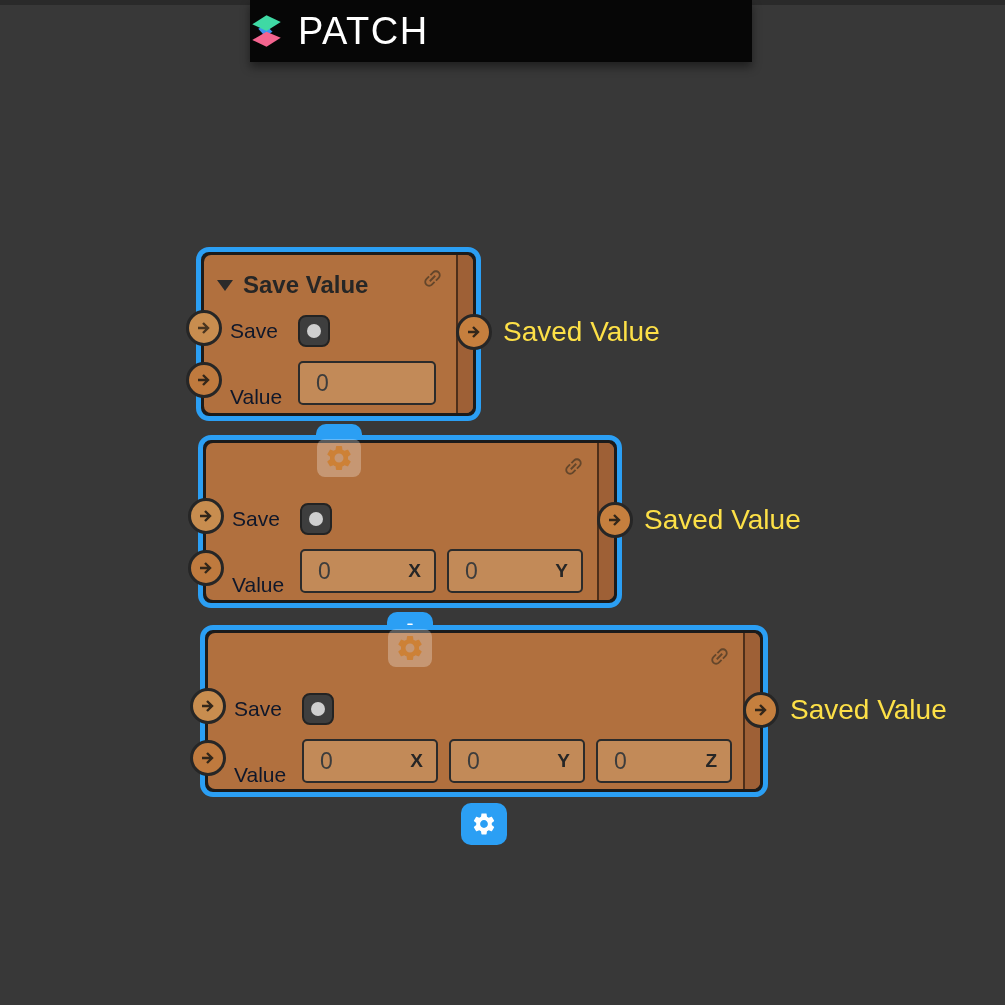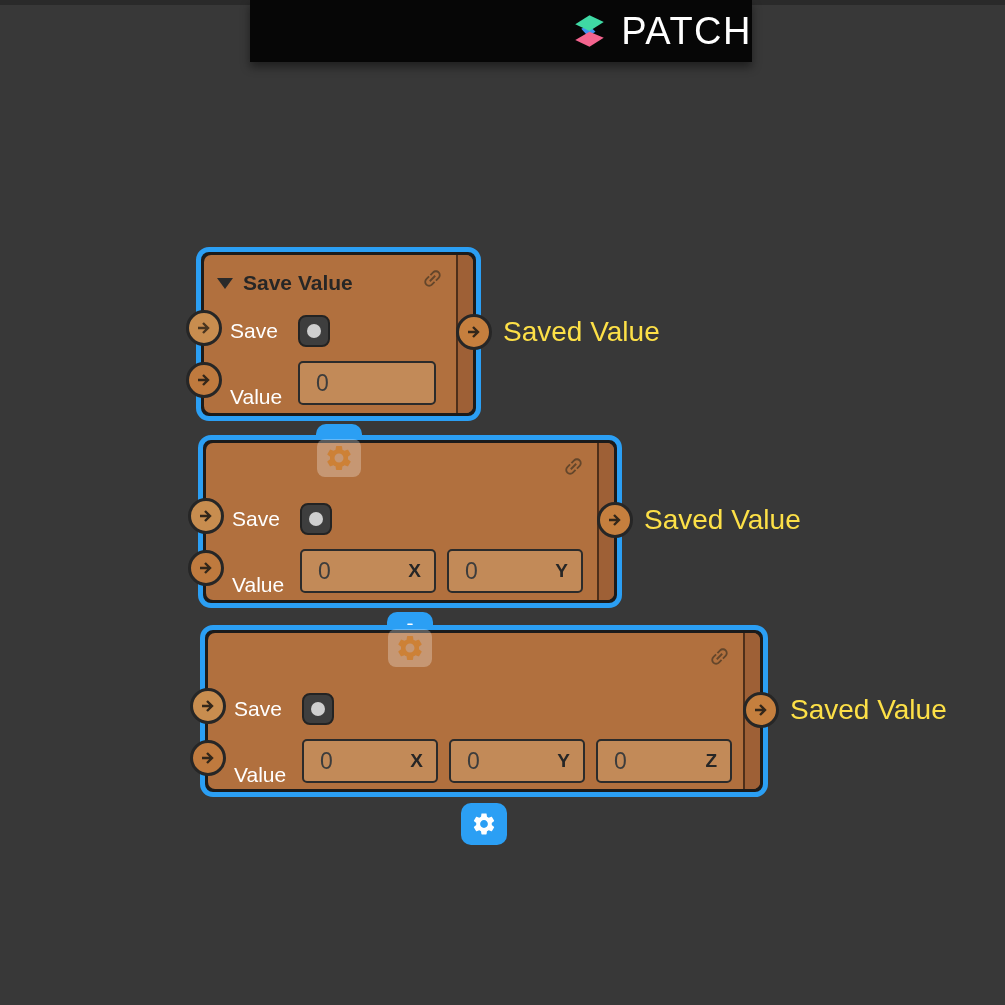--- a/index.html
+++ b/index.html
@@ -4,38 +4,38 @@
 <style>
   html,body{margin:0;padding:0}
   body{
     width:1005px;height:1005px;position:relative;overflow:hidden;
     background:#383838;font-family:"Liberation Sans",sans-serif;
   }
   .top-shade{position:absolute;left:0;top:0;width:100%;height:5px;background:rgba(0,0,0,.25);z-index:0}
 
   
   .banner{position:absolute;left:250px;top:0;width:502px;height:62px;background:#060606;
-    display:flex;align-items:center;justify-content:flex-end;gap:15px;
+    display:flex;align-items:center;justify-content:flex-start;gap:15px;
     box-shadow:0 5px 9px rgba(0,0,0,.45);z-index:5}
   .banner-title{color:#ffffff;font-size:38px;letter-spacing:1.5px;font-weight:400;line-height:1}
   .logo{width:33px;height:44px;display:block}
 
   
   .node{position:absolute;border:5px solid #2b9ff4;border-radius:13px;background:#1b1b1b;
     padding:3px;box-sizing:border-box}
   .node-inner{position:relative;width:100%;height:100%;background:#b1703e;border-radius:7px;overflow:hidden}
   .node-strip{position:absolute;top:0;right:0;bottom:0;width:15px;background:#9e6036;
     border-left:2px solid rgba(35,22,12,.65)}
   .node-header{position:absolute;top:16px;left:13px;display:flex;align-items:center;gap:10px}
   .tri{width:0;height:0;border-left:8px solid transparent;border-right:8px solid transparent;
     border-top:11px solid #2a2a2a}
-  .node-title{font-size:21px;font-weight:bold;color:#262626;white-space:nowrap}
+  .node-title{font-size:24px;font-weight:bold;color:#262626;white-space:nowrap}
   .link-icon{position:absolute;top:12px;right:29px;width:23px;height:23px;opacity:.9}
 
-  .row-label{position:absolute;left:26px;font-size:21px;color:#ffffff;transform:translateY(-50%);white-space:nowrap}
+  .row-label{position:absolute;left:26px;font-size:21px;color:#0f172a;transform:translateY(-50%);white-space:nowrap}
   .lbl-save{top:76px}
   .lbl-value{top:142px}
   .toggle{position:absolute;left:94px;top:76px;width:32px;height:32px;transform:translateY(-50%);
     background:#3e3e3e;border:2px solid #232323;border-radius:8px;box-sizing:border-box;
     display:flex;align-items:center;justify-content:center}
   .toggle-dot{width:14px;height:14px;border-radius:50%;background:#cfcfcf}
 
   .fields{position:absolute;left:94px;top:128px;display:flex;gap:11px;transform:translateY(-50%)}
   .field{width:136px;height:44px;background:#c28a58;border:2px solid #2b2b2b;border-radius:5px;
     box-sizing:border-box;display:flex;align-items:center;justify-content:space-between;

